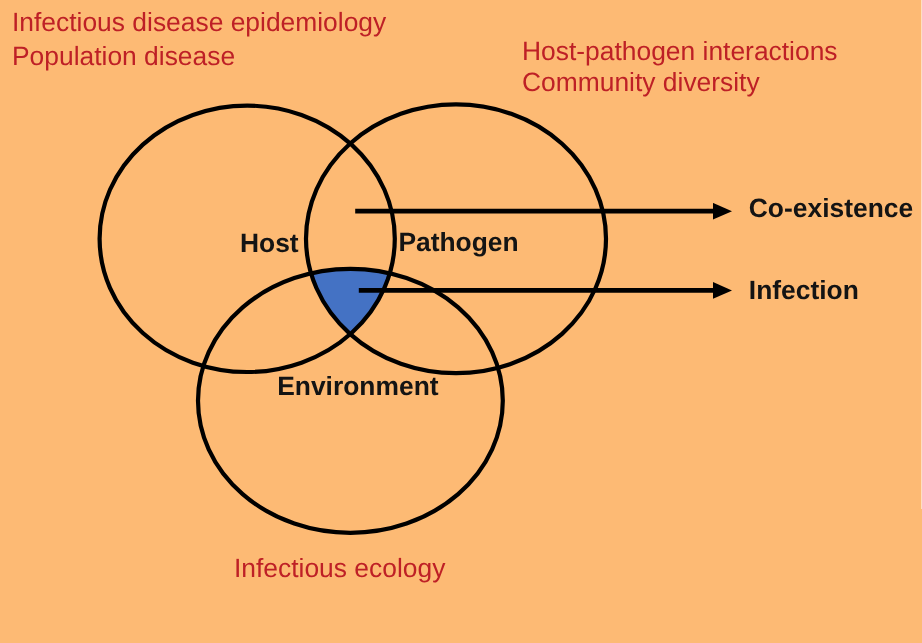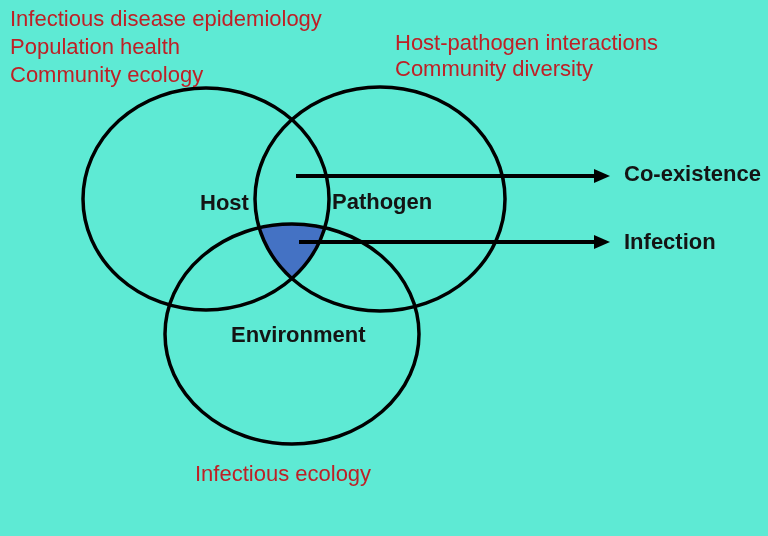--- a/index.html
+++ b/index.html
@@ -1,48 +1,48 @@
 <!DOCTYPE html>
 <html><head>
 <meta charset="utf-8">
 <style>
   html, body { margin: 0; padding: 0; background: #ffffff; }
   .canvas {
     position: relative;
     width: 768px;
     height: 536px;
-    background: #5eead4;
+    background: #fdba74;
     overflow: hidden;
     font-family: "Liberation Sans", sans-serif;
   }
   .venn-svg { position: absolute; left: 0; top: 0; }
   .red-block {
     position: absolute;
     color: #BE2026;
     font-size: 22px;
     line-height: 28px;
     white-space: nowrap;
   }
-  .red-block.tight { line-height: 26px; }
+  .red-block.tight { line-height: 26px; margin-left: 40px; }
   .black-label {
     position: absolute;
     color: #141414;
     font-size: 22px;
     line-height: 24px;
     white-space: nowrap;
     font-weight: bold;
   }
   
   .anno-top-left  { left: 10px;  top: 5px;   }
   .anno-top-right { left: 395px; top: 30px;  }
   .anno-bottom    { left: 195px; top: 460px; }
   
   .label-host        { left: 200px; top: 191px; }
   .label-pathogen    { left: 332px; top: 190px; text-align: right; }
-  .label-environment { left: 231px; top: 323px; }
+  .label-environment { left: 231px; top: 310px; }
   
   .label-coexistence { left: 624px; top: 162px; }
   .label-infection   { left: 624px; top: 230px; }
 </style>
 </head>
 <body>
 
 <div class="canvas">
 
   <svg class="venn-svg" width="768" height="536" viewBox="0 0 768 536">
@@ -67,22 +67,21 @@
     <ellipse cx="206" cy="199" rx="123" ry="111" fill="none" stroke-width="3.5" stroke="#000000"></ellipse>
     <ellipse cx="380" cy="199" rx="125" ry="112" fill="none" stroke-width="3.5" stroke="#000000"></ellipse>
     <ellipse cx="292" cy="334" rx="127" ry="110" fill="none" stroke-width="3.5" stroke="#000000"></ellipse>
 
     <line x1="296" y1="176" x2="595" y2="176" stroke-width="4" marker-end="url(#arrowhead)" stroke="#000000"></line>
     <line x1="299" y1="242" x2="595" y2="242" stroke-width="4" marker-end="url(#arrowhead)" stroke="#000000"></line>
   </svg>
 
   <div class="red-block anno-top-left">
     <div>Infectious disease epidemiology</div>
-    <div>Population health</div>
-    <div>Community ecology</div>
+    <div>Population disease</div>
   </div>
 
   <div class="red-block tight anno-top-right">
     <div>Host-pathogen interactions</div>
     <div>Community diversity</div>
   </div>
 
   <div class="red-block anno-bottom">
     <div>Infectious ecology</div>
   </div>

